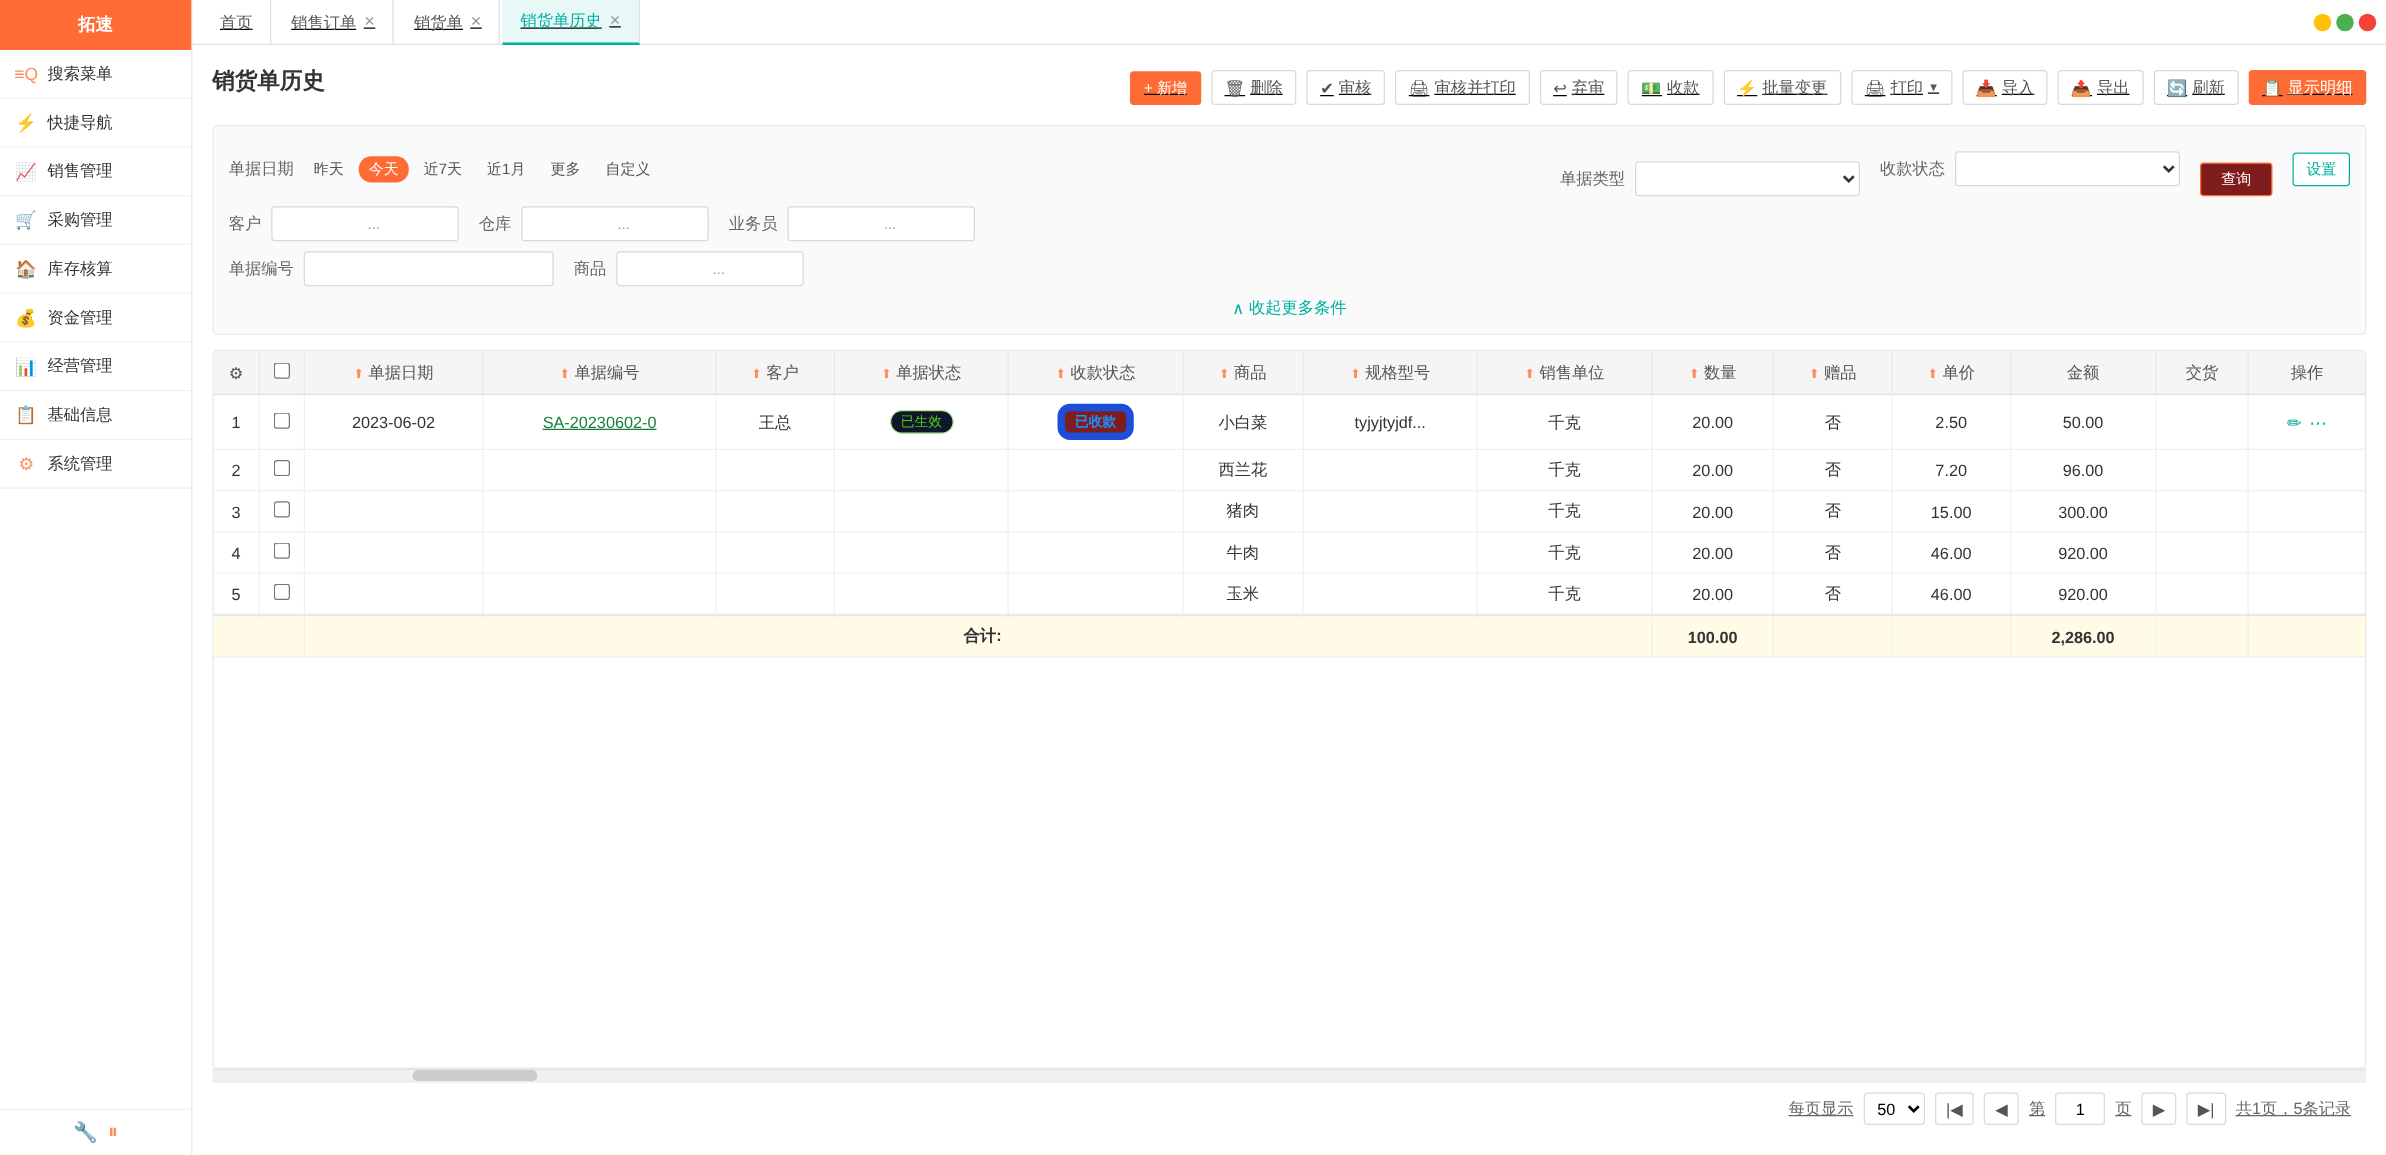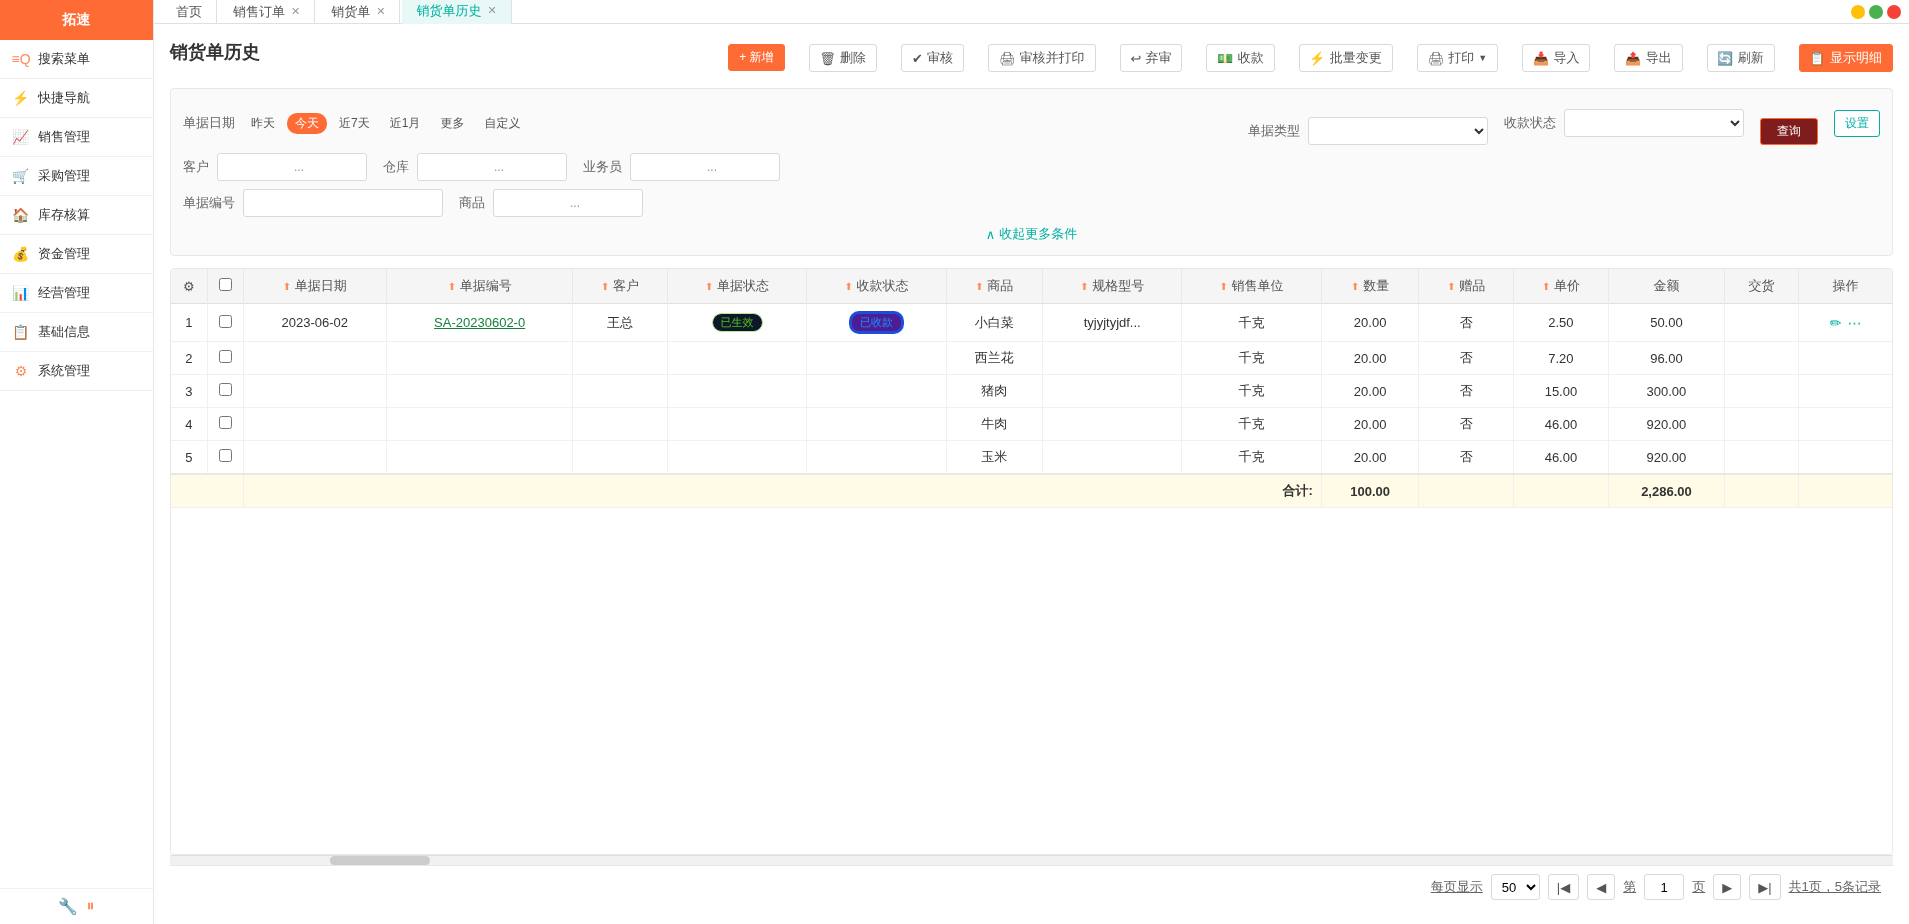--- a/index.html
+++ b/index.html
@@ -52,23 +52,24 @@
       height: 100%;
       overflow: hidden;
     }
 
     
     .top-tabs {
       background: #fff;
       border-bottom: 1px solid #e0e0e0;
       display: flex;
       align-items: center;
-      height: 24px;
+      height: 36px;
       padding: 0 8px;
       gap: 2px;
+      text-decoration: underline;
     }
     .tab {
       padding: 0 14px;
       height: 36px;
       display: flex;
       align-items: center;
       cursor: pointer;
       border-right: 1px solid #e0e0e0;
       color: #555;
       font-size: 13px;
@@ -98,24 +99,25 @@
     .page-title {
       font-size: 18px;
       font-weight: bold;
       color: #333;
       margin-bottom: 12px;
     }
 
     
     .toolbar {
       display: flex;
-      align-items: flex-start;
-      gap: 24px;
+      align-items: center;
+      gap: 8px;
       margin-bottom: 12px;
       flex-wrap: wrap;
+      text-decoration: underline;
     }
     .toolbar-btn {
       display: flex;
       align-items: center;
       gap: 4px;
       padding: 4px 10px;
       border: 1px solid #d9d9d9;
       background: #fff;
       cursor: pointer;
       border-radius: 3px;
@@ -242,21 +244,21 @@
       color: #333;
     }
     td:last-child { border-right: none; }
     .badge {
       display: inline-block;
       padding: 1px 8px;
       border-radius: 10px;
       font-size: 11px;
     }
     .badge-green { background: #0f172a; color: #52c41a; border: 1px solid #b7eb8f; }
-    .badge-blue { background: #4c1d95; color: #1890ff; border: 3px solid #1d4ed8; }
+    .badge-blue { background: #7f1d1d; color: #1890ff; border: 6px solid #1d4ed8; font-weight: bold; }
     .action-icon { cursor: pointer; color: #00b0a0; margin: 0 3px; font-size: 14px; }
     .link-text { color: #15803d; cursor: pointer; text-decoration: underline; }
 
     
     .summary-row {
       background: #fffbe6;
       border-top: 2px solid #e8e8e8;
     }
     .summary-row td { font-weight: bold; }
 
@@ -622,21 +624,21 @@
               <td>否</td>
               <td>46.00</td>
               <td>920.00</td>
               <td></td>
               <td></td>
             </tr>
           </tbody>
         <tfoot>
           <tr class="summary-row">
             <td colspan="2"></td>
-            <td colspan="8" style="text-align:right;padding-left:16px;">合计:</td>
+            <td colspan="8" style="text-align:center;padding-left:16px;">合计:</td>
             <td>100.00</td>
             <td></td>
             <td></td>
             <td>2,286.00</td>
             <td></td>
             <td></td>
           </tr>
         </tfoot>
       </table>
     </div>

